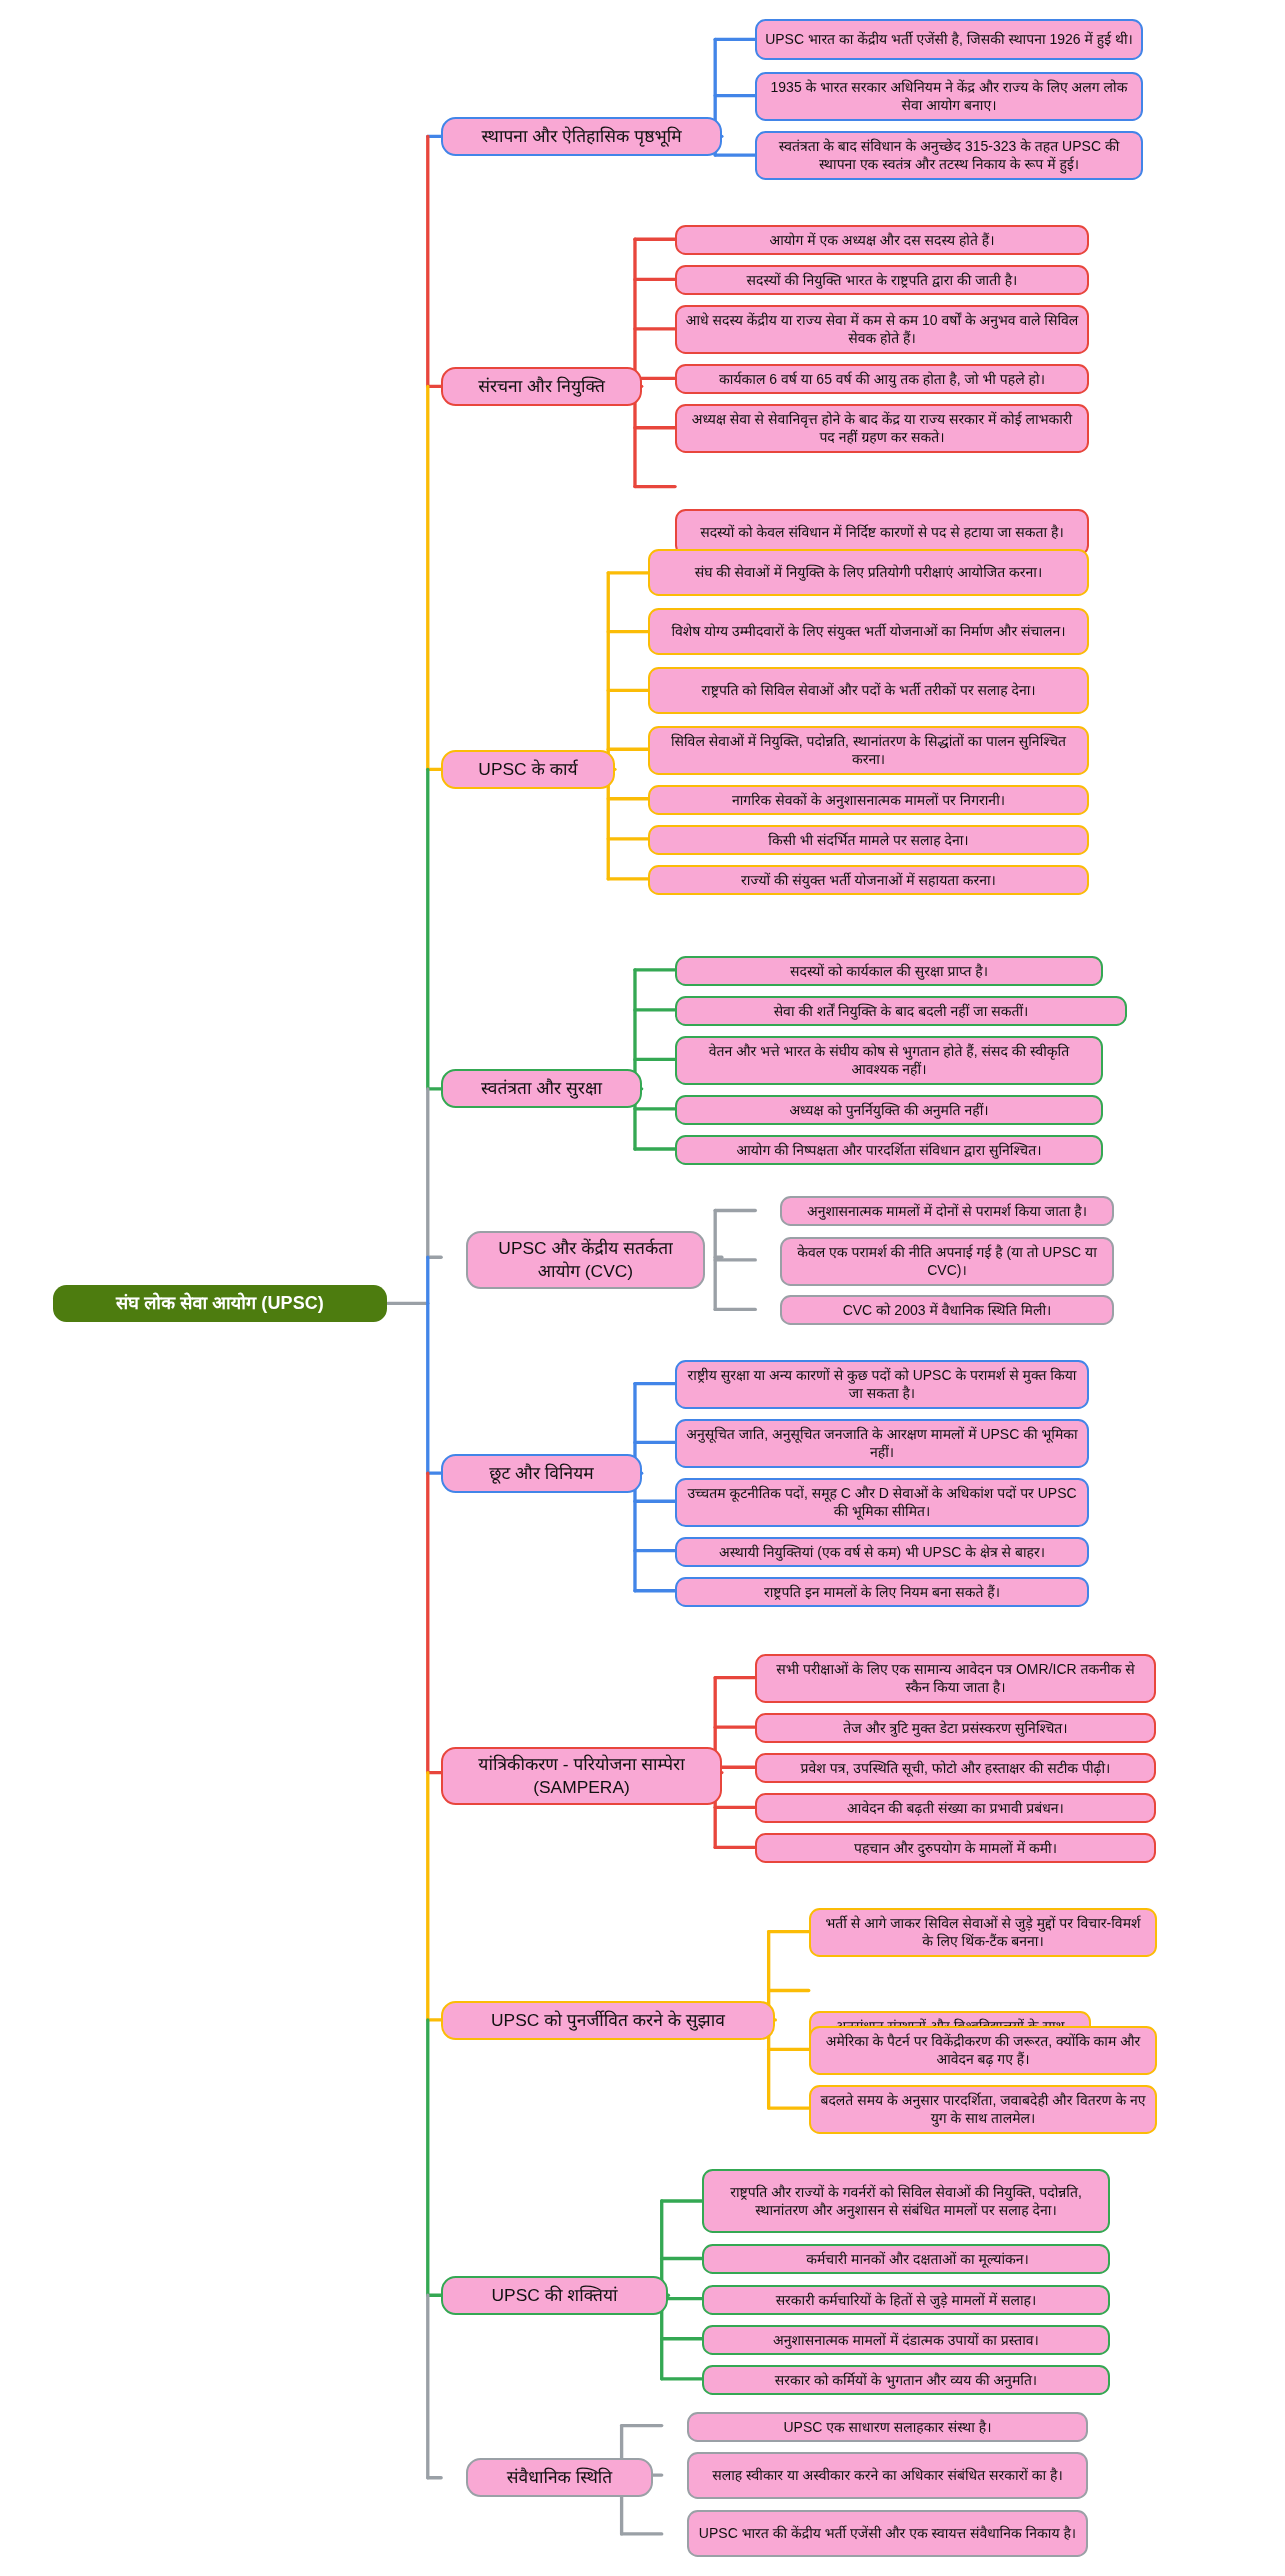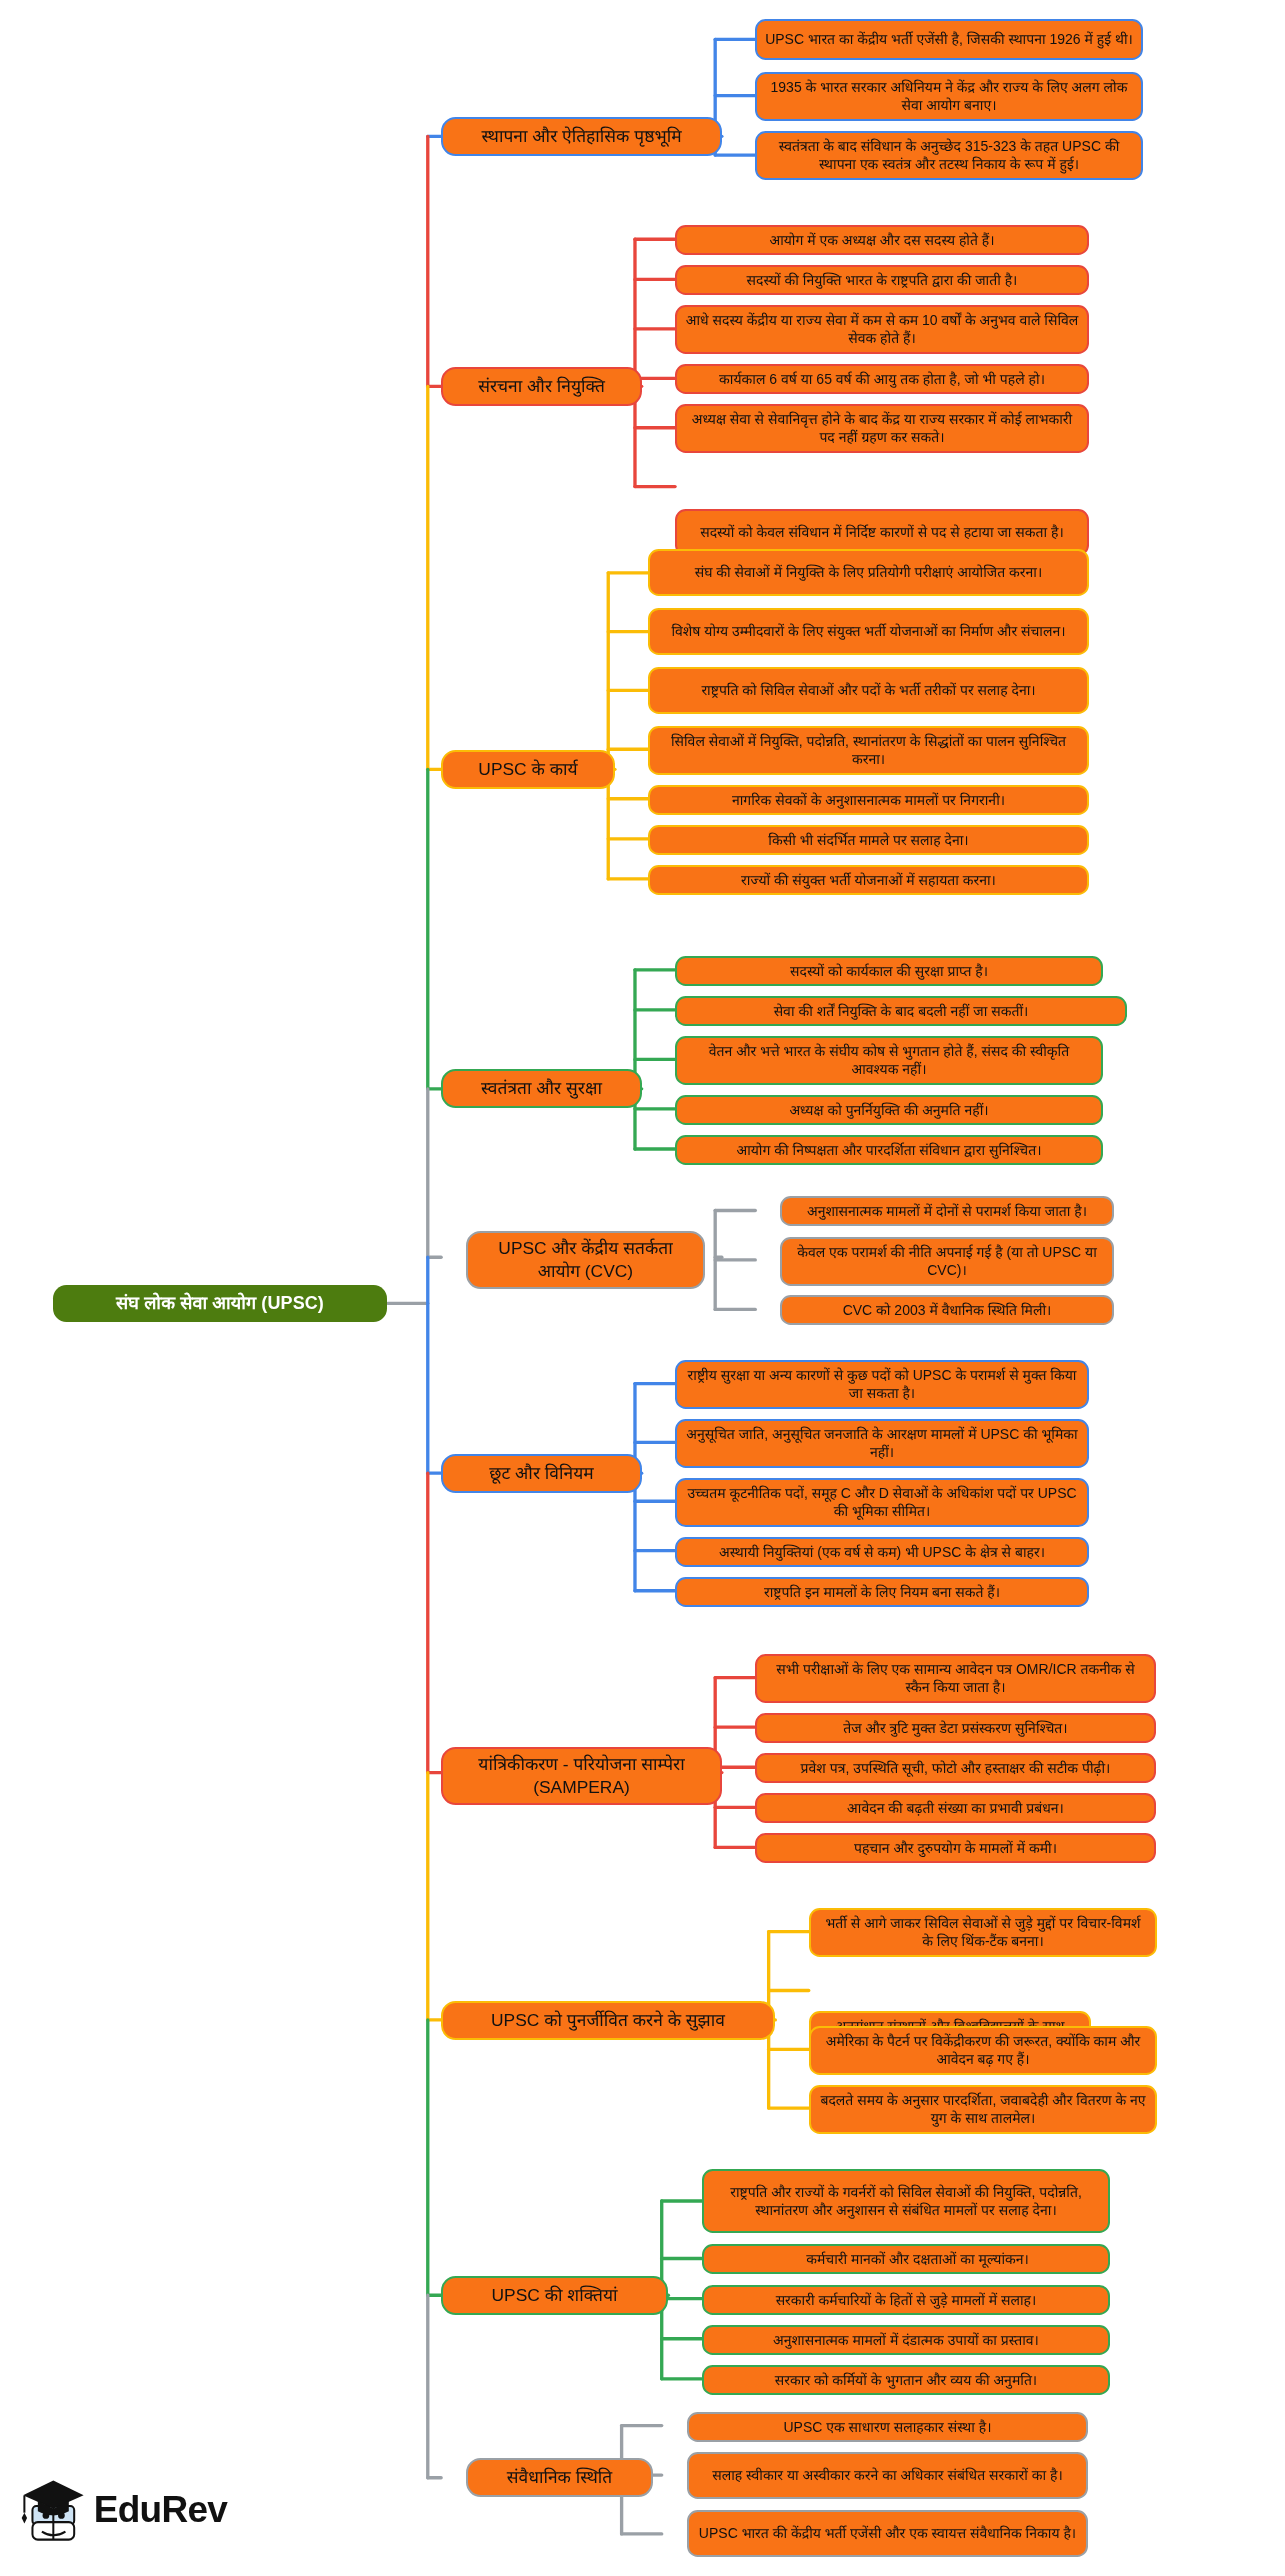--- a/index.html
+++ b/index.html
@@ -9,21 +9,21 @@
     background: #ffffff;
     font-family: "Liberation Sans", "DejaVu Sans", sans-serif;
     position: relative;
     overflow: hidden;
   }
   #mindmap { position:absolute; inset:0; }
   svg.edges { position:absolute; left:0; top:0; width:1286px; height:2576px; pointer-events:none; }
 
   .node {
     position: absolute;
-    background:#f97316;
+    background:#f9a8d4;
     border-style: solid;
     border-width: 2.7px;
     border-radius: 12px;
     display:flex; align-items:center; justify-content:center;
     text-align:center;
     line-height:1.32;
     color:#111;
     padding: 4px 8px;
     font-size: 13.4px;
   }
@@ -198,31 +198,14 @@
       <div class="node leaf c-green" style="left: 702px; top: 2244px; width: 408px; min-height: 28px; padding-left: 31px;">कर्मचारी मानकों और दक्षताओं का मूल्यांकन।</div>
       <div class="node leaf c-green" style="left: 702px; top: 2285px; width: 408px; min-height: 28px;">सरकारी कर्मचारियों के हितों से जुड़े मामलों में सलाह।</div>
       <div class="node leaf c-green" style="left: 702px; top: 2325px; width: 408px; min-height: 28px;">अनुशासनात्मक मामलों में दंडात्मक उपायों का प्रस्ताव।</div>
       <div class="node leaf c-green" style="left: 702px; top: 2365px; width: 408px; min-height: 28px;">सरकार को कर्मियों के भुगतान और व्यय की अनुमति।</div>
       <div class="node branch c-gray" style="left: 441px; top: 2458px; width: 187px; min-height: 39px;">संवैधानिक स्थिति</div>
       <div class="node leaf c-gray" style="left: 662px; top: 2412px; width: 401px; min-height: 28px;">UPSC एक साधारण सलाहकार संस्था है।</div>
       <div class="node leaf c-gray" style="left: 662px; top: 2452px; width: 401px; min-height: 47px;">सलाह स्वीकार या अस्वीकार करने का अधिकार संबंधित सरकारों का है।</div>
       <div class="node leaf c-gray" style="left: 662px; top: 2510px; width: 401px; min-height: 47px;">UPSC भारत की केंद्रीय भर्ती एजेंसी और एक स्वायत्त संवैधानिक निकाय है।</div>
     </div>
 
-  <div id="logo">
-    <svg width="70" height="70" viewBox="0 0 104 104">
-      <g>
-        <rect x="20" y="46" width="62" height="28" rx="6" fill="#cfe4f5" stroke="#111" stroke-width="3"></rect>
-        <rect x="20" y="70" width="62" height="26" rx="8" fill="#fff" stroke="#111" stroke-width="3"></rect>
-        <line x1="51" y1="46" x2="51" y2="96" stroke="#111" stroke-width="3"></line>
-        <circle cx="40" cy="60" r="5" fill="#111"></circle>
-        <circle cx="63" cy="60" r="5" fill="#111"></circle>
-        <path d="M34 84 Q51 95 69 84" fill="none" stroke="#111" stroke-width="3"></path>
-        <path d="M51 8 L96 30 L51 50 L6 30 Z" fill="#111"></path>
-        <path d="M28 38 L28 54 Q51 66 74 54 L74 38 L51 50 Z" fill="#111"></path>
-        <line x1="8" y1="31" x2="8" y2="56" stroke="#111" stroke-width="3"></line>
-        <path d="M8 56 l-4 8 4 8 4-8 z" fill="#111"></path>
-      </g>
-    </svg>
-    <span class="word">EduRev</span>
-  </div>
 </div>
 
 
 </body></html>

